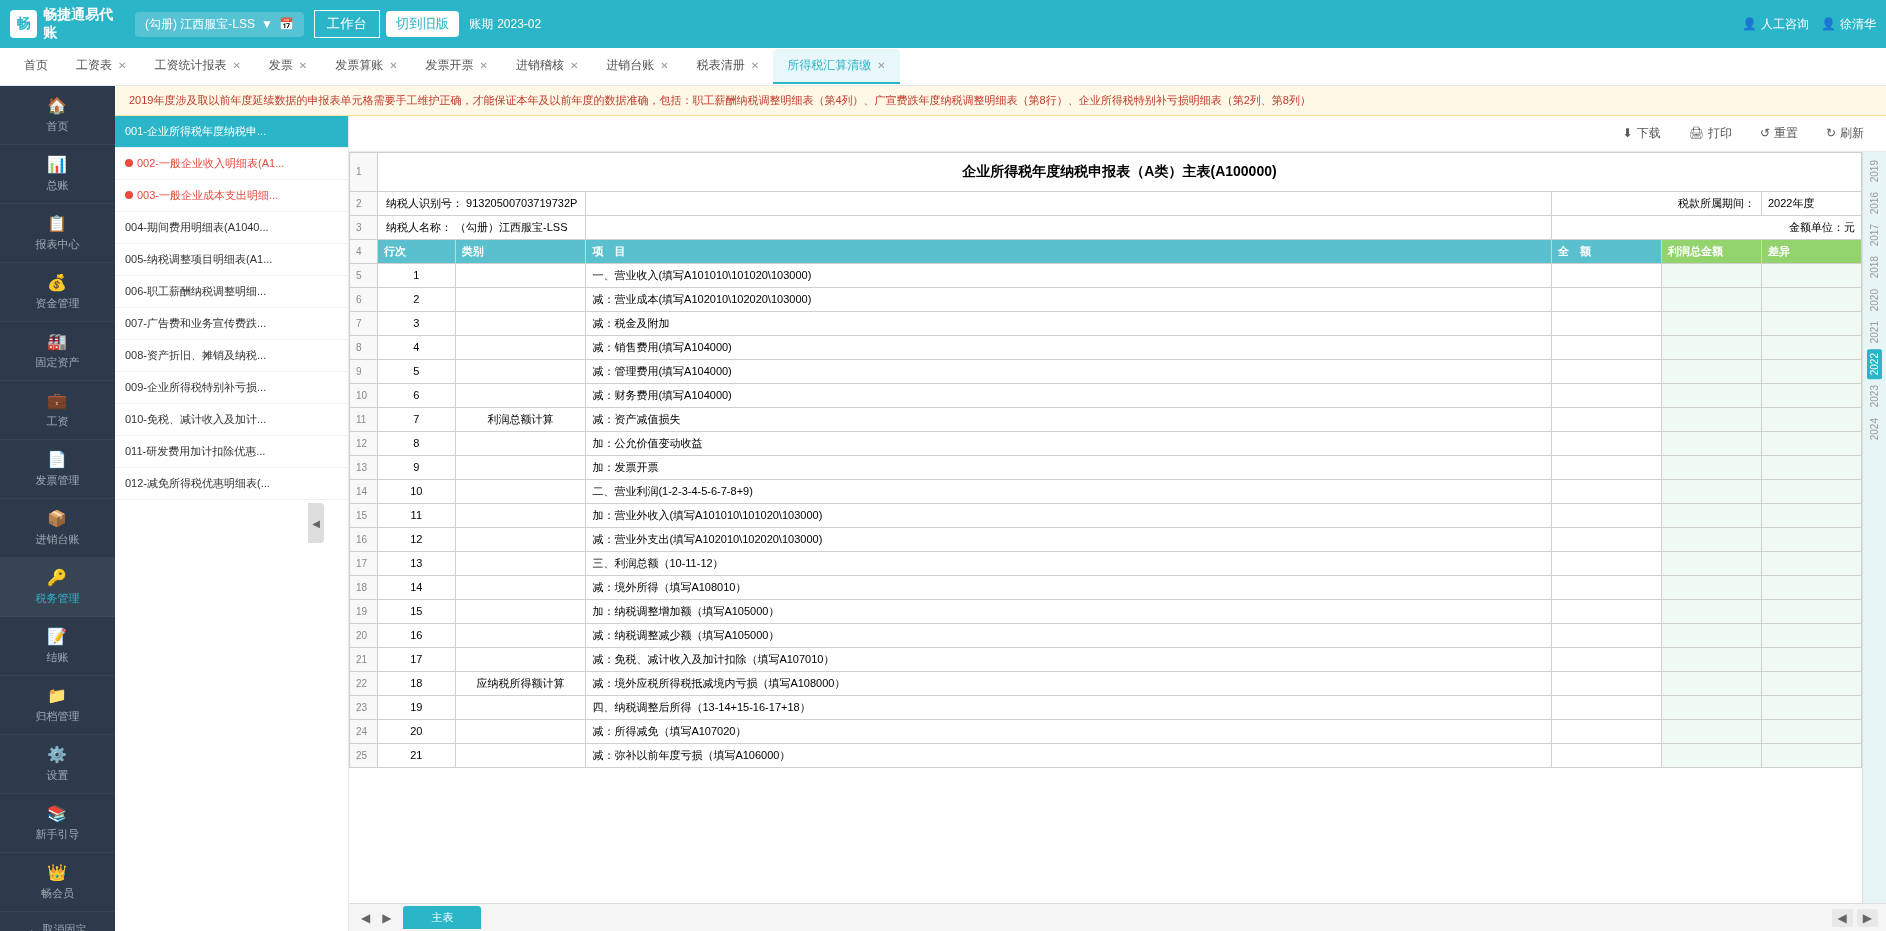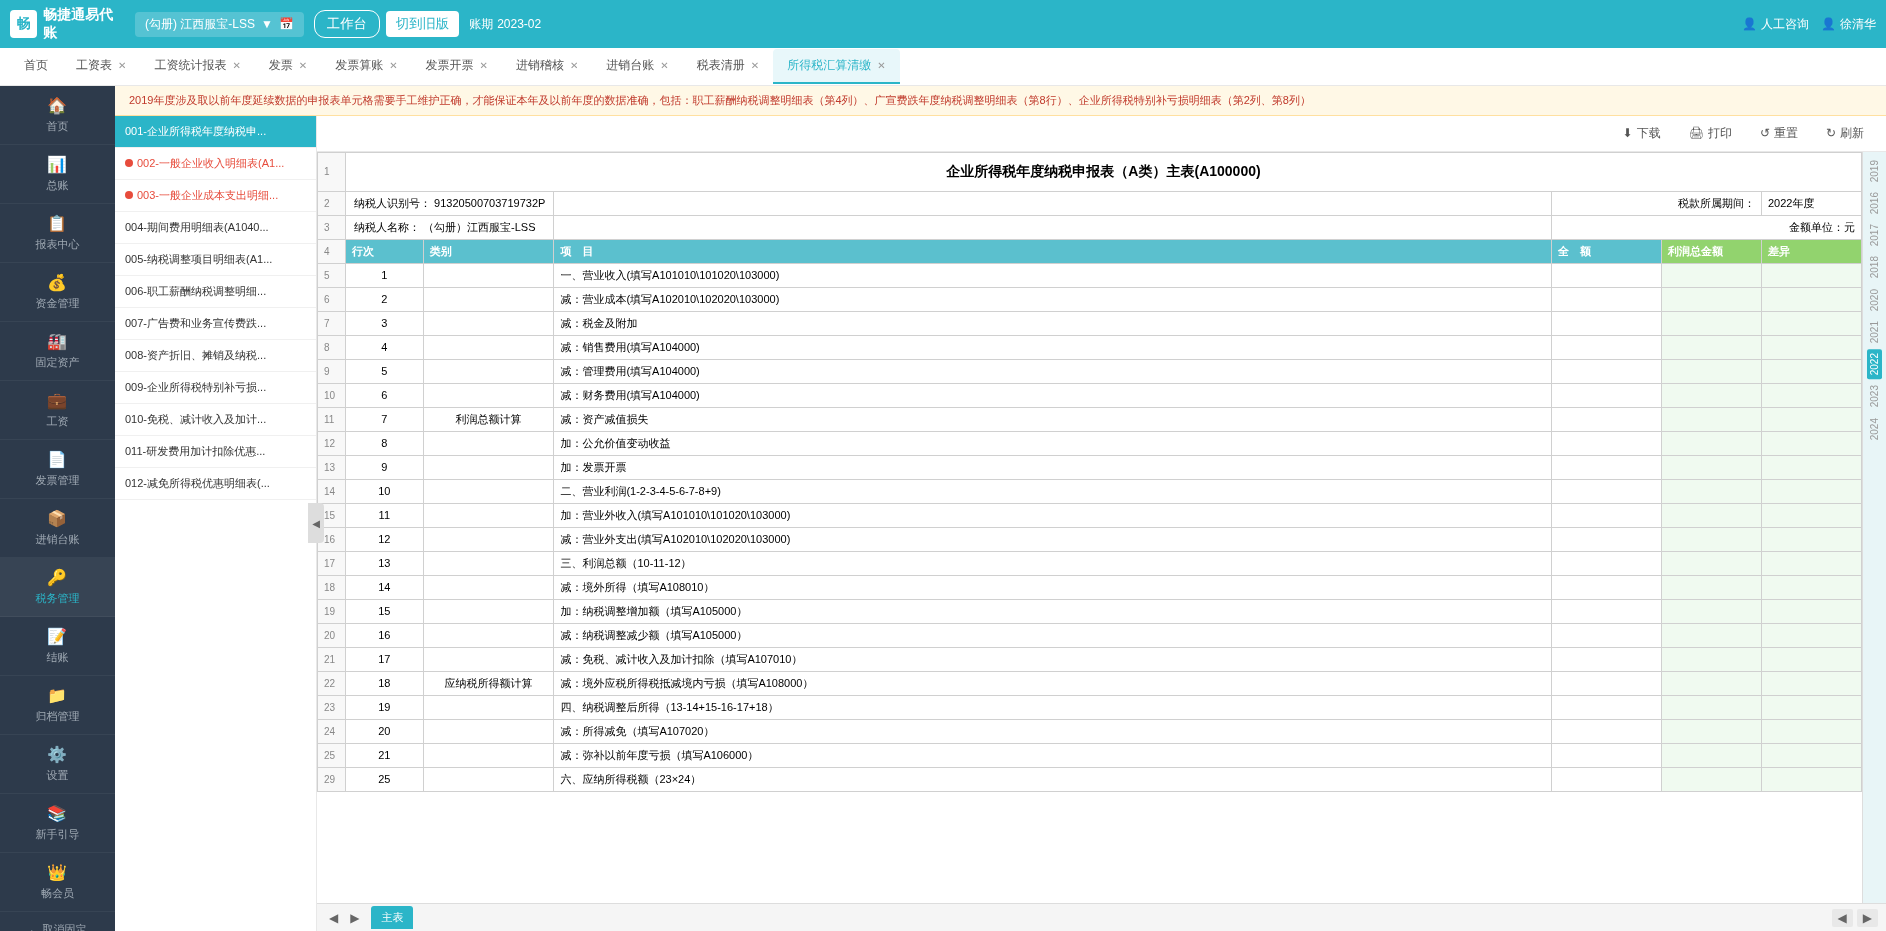--- a/index.html
+++ b/index.html
@@ -40,21 +40,21 @@
       padding: 4px 10px;
       color: white;
       cursor: pointer;
       gap: 6px;
       margin-left: 10px;
     }
     .work-mode-btn {
       background: #2bb5c8;
       border: 1px solid white;
       color: white;
-      border-radius: 11px;
+      border-radius: 0;
       padding: 4px 12px;
       cursor: pointer;
       margin-left: 10px;
     }
     .switch-btn {
       background: white;
       border: none;
       color: #2bb5c8;
       border-radius: 4px;
       padding: 4px 10px;
@@ -170,21 +170,21 @@
 
     
     .inner-layout {
       display: flex;
       flex: 1;
       overflow: hidden;
     }
 
     
     .report-list {
-      width: 202px;
+      width: 234px;
       background: white;
       border-right: 1px solid #e8e8e8;
       flex-shrink: 0;
       overflow-y: auto;
     }
     .report-list-item {
       padding: 8px 10px;
       font-size: 11px;
       cursor: pointer;
       color: #333;
@@ -312,21 +312,21 @@
     .bottom-strip {
       height: 28px;
       background: #f5f5f5;
       border-top: 1px solid #ddd;
       display: flex;
       align-items: center;
       padding: 0 8px;
       flex-shrink: 0;
     }
     .bottom-tab {
-      padding: 4px 10px;
+      padding: 4px 28px;
       background: #2bb5c8;
       color: white;
       border-radius: 3px 3px 0 0;
       font-size: 11px;
       cursor: pointer;
     }
     .nav-arrows {
       display: flex;
       gap: 4px;
       margin-right: 8px;
@@ -753,29 +753,20 @@
                   </tr>
                   <tr>
                     <td class="row-num-col">25</td>
                     <td style="text-align: center;">21</td>
                     <td style="text-align: center;"></td>
                     <td>减：弥补以前年度亏损（填写A106000）</td>
                     <td style="text-align: center;"></td>
                     <td style="text-align: center; background: rgb(240, 250, 240);"></td>
                     <td style="text-align: center; background: rgb(240, 250, 240);"></td>
                   </tr>
-                  <tr>
-                    <td class="row-num-col">29</td>
-                    <td style="text-align: center;">25</td>
-                    <td style="text-align: center;"></td>
-                    <td>六、应纳所得税额（23×24）</td>
-                    <td style="text-align: center;"></td>
-                    <td style="text-align: center; background: rgb(240, 250, 240);"></td>
-                    <td style="text-align: center; background: rgb(240, 250, 240);"></td>
-                  </tr>
                 </tbody>
             </table>
           </div>
 
           <div class="year-strip">
             <div class="year-item">2019</div>
             <div class="year-item">2016</div>
             <div class="year-item">2017</div>
             <div class="year-item">2018</div>
             <div class="year-item">2020</div>

